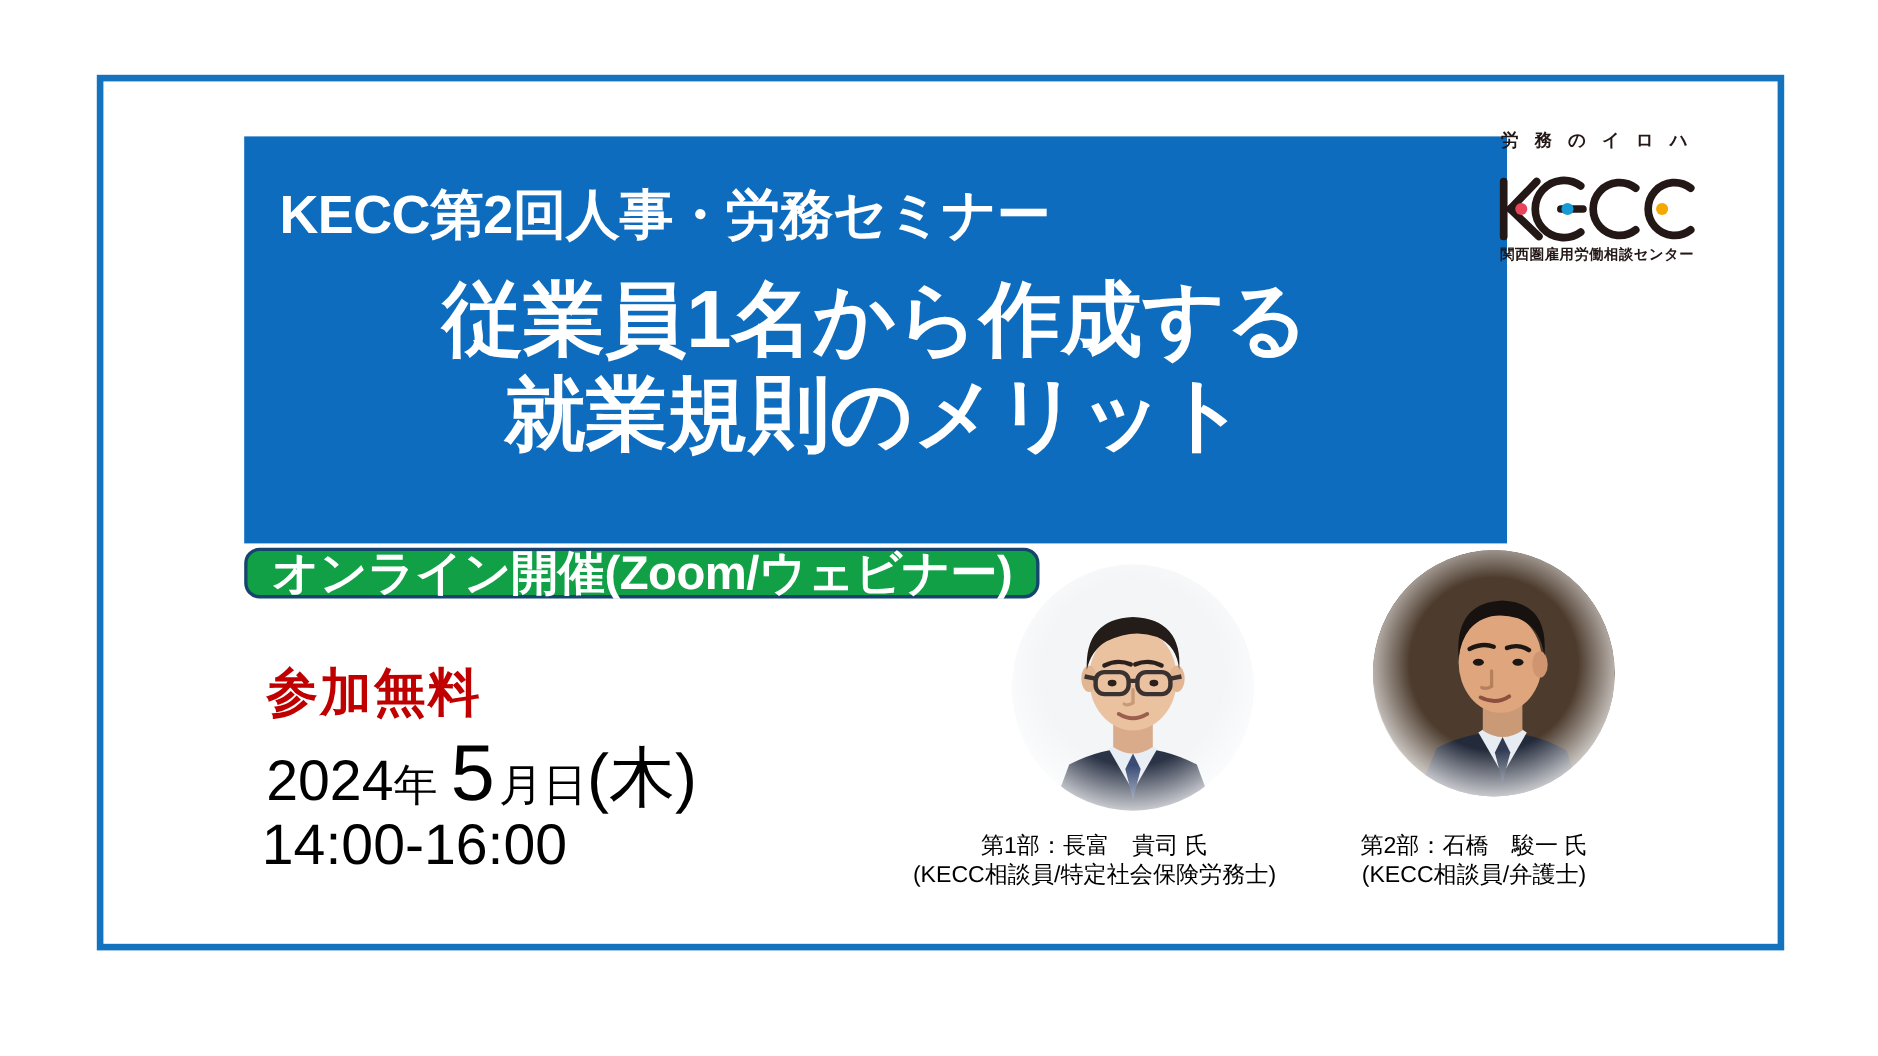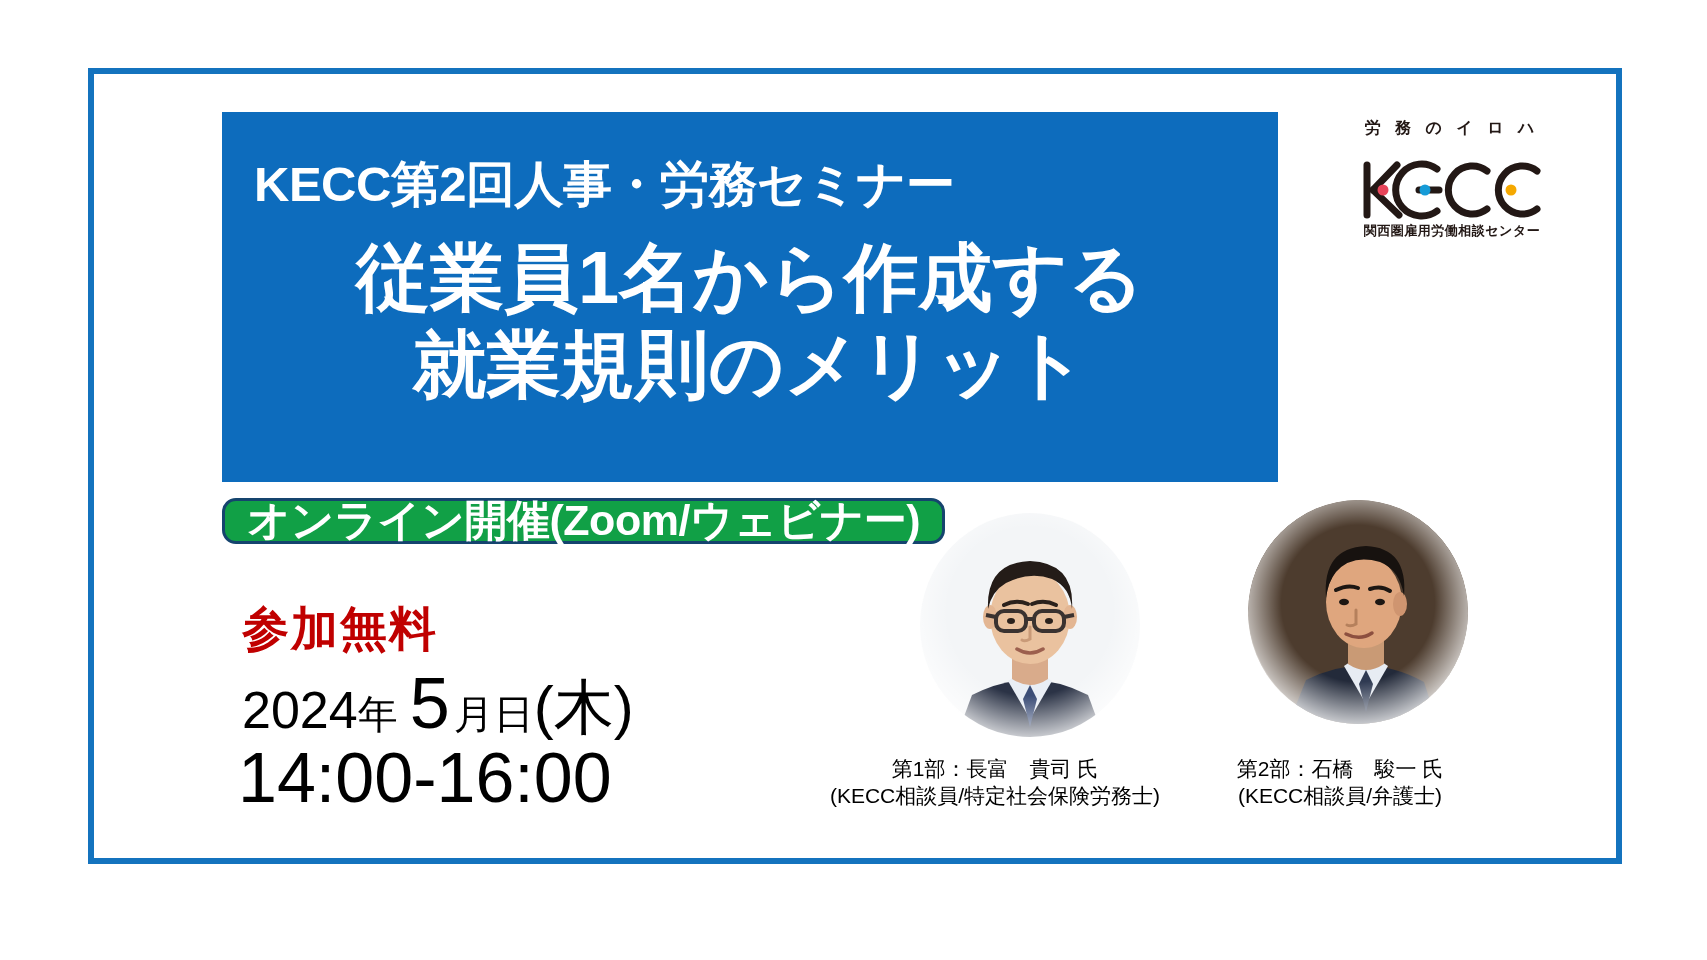--- a/index.html
+++ b/index.html
@@ -33,22 +33,22 @@
     height: 796px;
     border: 6px solid #1473BE;
     box-sizing: border-box;
     background: #ffffff;
   }
 
   
   .title-panel {
     position: absolute;
     left: 222px;
-    top: 112px;
-    width: 1056px;
+    top: 124px;
+    width: 1148px;
     height: 370px;
     background: #0D6CBD;
     box-sizing: border-box;
     padding: 30px 0 0 0;
   }
   .seminar-kicker {
     color: #ffffff;
     font-size: 49px;
     font-weight: 700;
     letter-spacing: -0.5px;
@@ -143,21 +143,21 @@
     align-items: baseline;
   }
   .d-year { font-size: 52px; }
   .d-unit { font-size: 40px; }
   .d-big  { font-size: 72px; padding: 0 4px 0 12px; }
   .d-paren { font-size: 60px; }
   .time-line {
     position: absolute;
     left: 238px;
     top: 738px;
-    font-size: 70px;
+    font-size: 52px;
     color: #000000;
     white-space: nowrap;
     letter-spacing: 0px;
   }
 
   
   .speaker {
     position: absolute;
     width: 220px;
     height: 225px;

